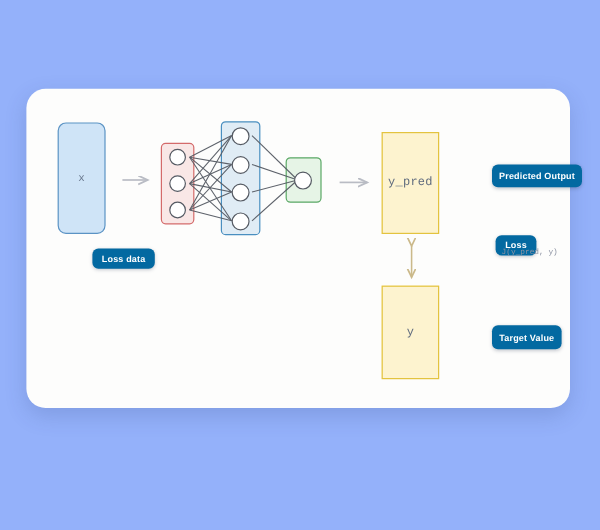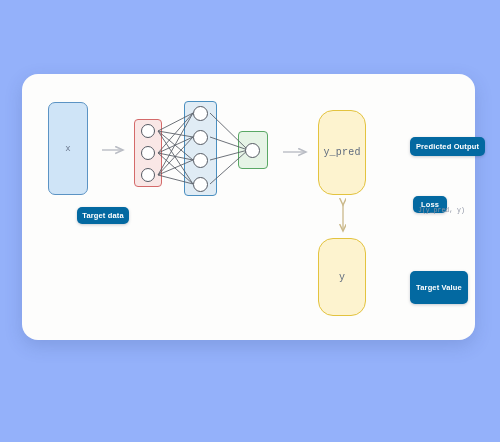--- a/index.html
+++ b/index.html
@@ -55,21 +55,21 @@
     font-family: "Liberation Mono", monospace;
     font-size: 9px;
     color: #6b7a90;
   }
 
   
   .ybox {
     box-sizing: border-box;
     background: #fdf3cf;
     border: 1.6px solid #e3c33f;
-    border-radius: 15px;
+    border-radius: 0;
     display: flex;
     align-items: center;
     justify-content: center;
   }
   #ypred-box {
     left: 318px;
     top: 110px;
     width: 48px;
     height: 85px;
   }
@@ -149,21 +149,21 @@
     display: flex;
     align-items: center;
     justify-content: center;
     box-shadow: 0 1px 3px rgba(40, 50, 80, 0.25);
     white-space: nowrap;
     margin-left: 33px;
   }
   #badge-input-data { left: 44px; top: 207px; width: 52px; height: 17px; }
   #badge-predicted  { left: 377px; top: 137px; width: 75px; height: 19px; }
   #badge-loss       { left: 380px; top: 196px; width: 34px; height: 17px; }
-  #badge-target     { left: 377px; top: 271px; width: 58px; height: 33px; }
+  #badge-target     { left: 377px; top: 271px; width: 58px; height: 20px; }
 
   
   #loss-formula {
     position: absolute;
     left: 418px;
     top: 207px;
     font-family: "Liberation Mono", monospace;
     font-size: 6.5px;
     color: #8d93a3;
     white-space: nowrap;
@@ -173,21 +173,21 @@
 <body>
 
 <div id="stage">
 
   <div id="card"></div>
 
   <div class="abs tensor-box" id="x-box">
     <span class="tensor-label">x</span>
   </div>
 
-  <div class="badge" id="badge-input-data">Target data</div>
+  <div class="badge" id="badge-input-data">Loss data</div>
 
   <div class="abs layer-group" id="input-layer-group"></div>
   <div class="abs layer-group" id="hidden-layer-group"></div>
   <div class="abs layer-group" id="output-layer-group"></div>
 
   <svg class="overlay">
     <g stroke="#555a63" stroke-width="0.9" fill="none" opacity="0.95">
 
       <line x1="158" y1="131" x2="193" y2="113"></line>
       <line x1="158" y1="131" x2="193" y2="137"></line>

